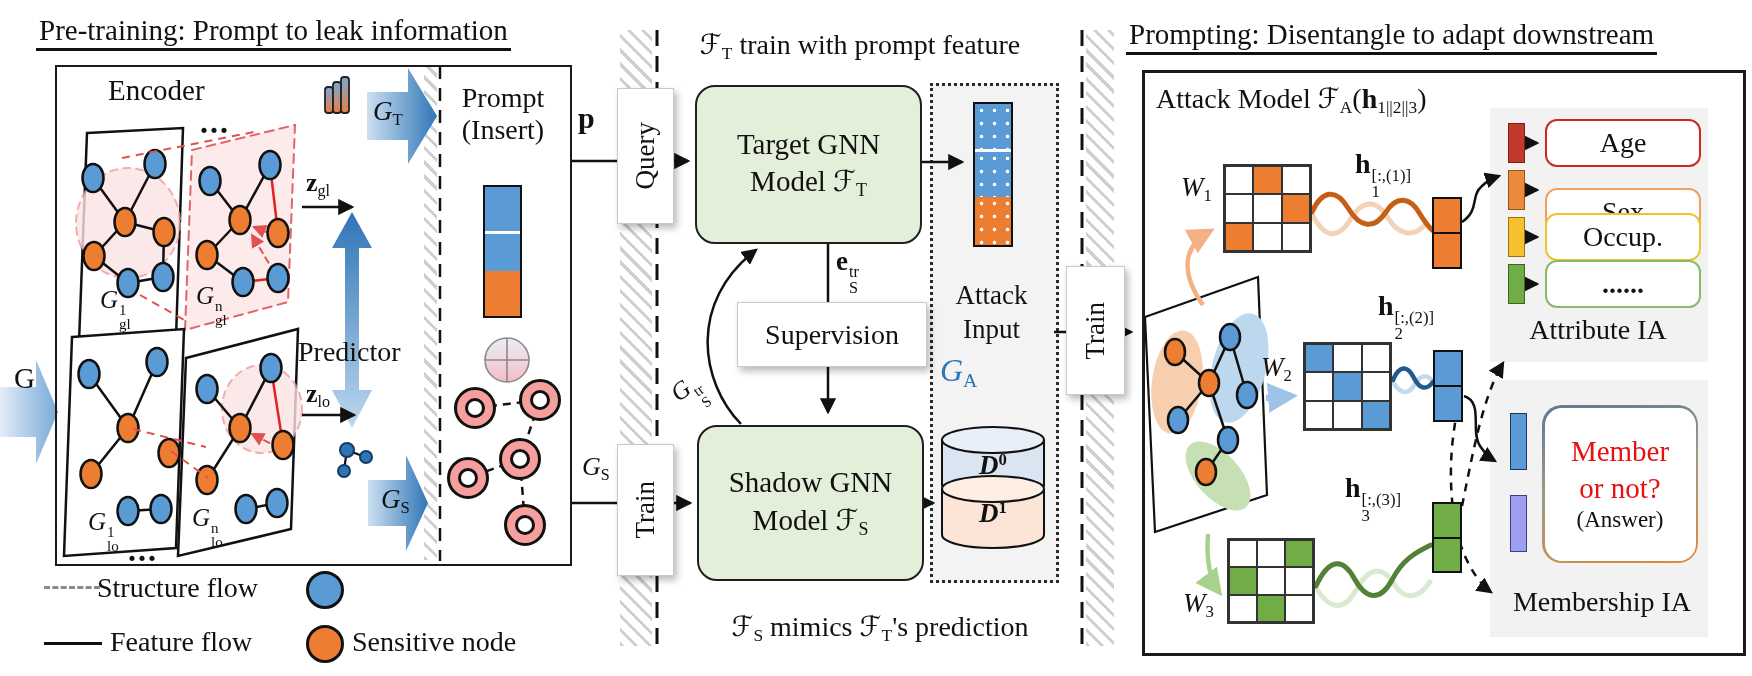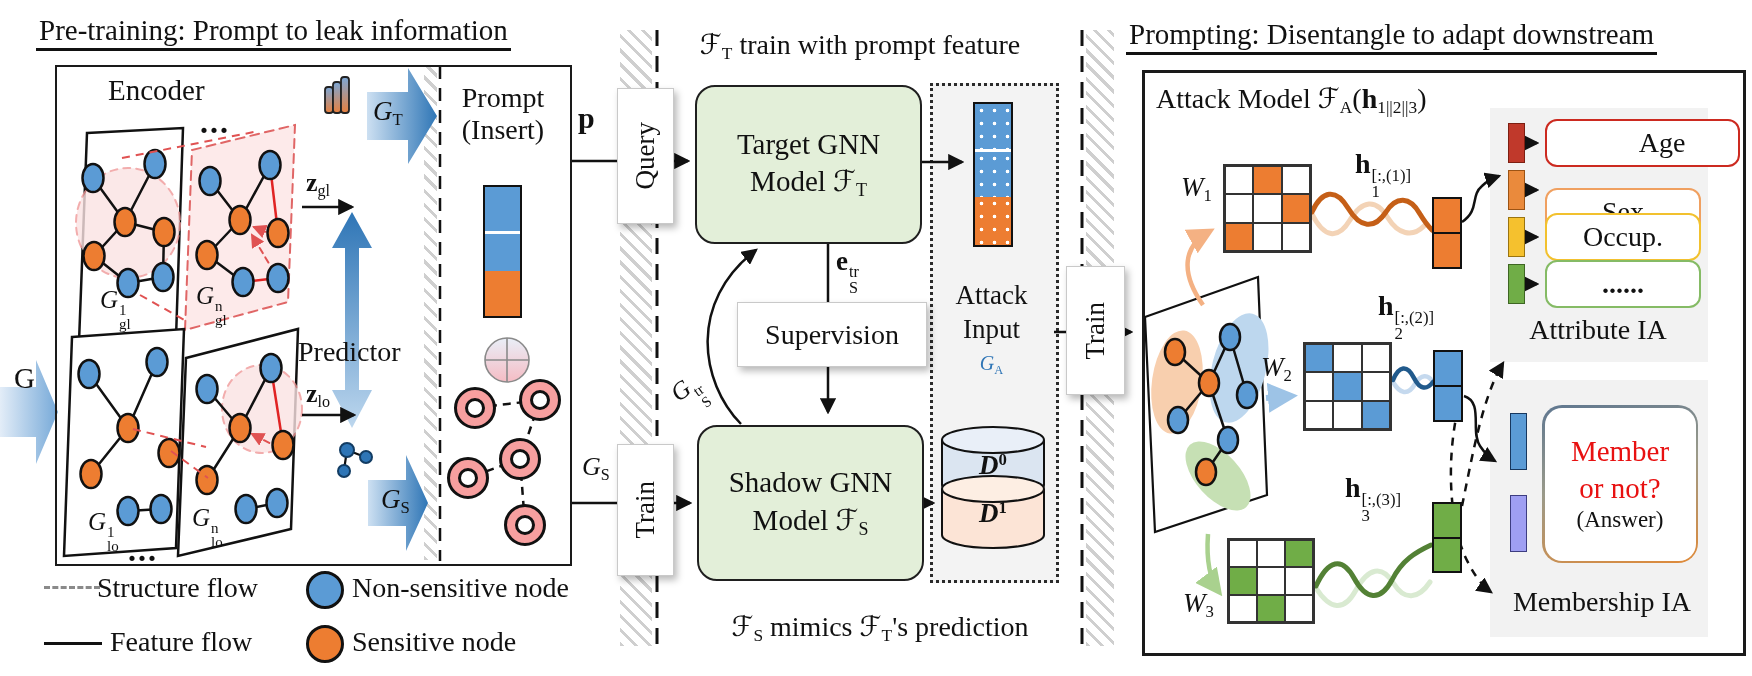--- a/index.html
+++ b/index.html
@@ -321,21 +321,20 @@
     <div style="flex:0 0 3px;background:#fff;"></div>
     <div style="flex:39;background:#5b9bd5;"></div>
     <div style="flex:46;background:#ed7d31;"></div>
   </div>
 
   <div class="abs" style="left:44px;top:586px;width:56px;border-top:3.5px dashed #8a8a8a;z-index:3;"></div>
   <div class="abs" style="left:97px;top:572px;font-size:28px;z-index:3;">Structure flow</div>
   <div class="abs" style="left:44px;top:642px;width:58px;border-top:3px solid #111;z-index:3;"></div>
   <div class="abs" style="left:110px;top:626px;font-size:28px;z-index:3;">Feature flow</div>
   <div class="abs" style="left:306px;top:571px;width:38px;height:38px;border-radius:50%;background:#5b9bd5;border:3px solid #111;box-sizing:border-box;z-index:3;"></div>
-  <div class="abs" style="left:352px;top:572px;font-size:28px;z-index:3;">Non-sensitive node</div>
   <div class="abs" style="left:306px;top:625px;width:38px;height:38px;border-radius:50%;background:#ed7d31;border:3px solid #111;box-sizing:border-box;z-index:3;"></div>
   <div class="abs" style="left:352px;top:626px;font-size:28px;z-index:3;">Sensitive node</div>
 
   <div class="abs mathlabel" style="left:655px;top:28px;width:410px;text-align:center;font-size:28px;z-index:3;"><span class="m-f">ℱ</span><span class="m-sub">T</span><span class="m-t"> train with prompt feature</span></div>
   <div class="abs" style="left:578px;top:101px;font-size:30px;font-weight:700;z-index:3;">p</div>
   <div class="abs whitebox vbox" style="left:617px;top:88px;width:55px;height:134px;z-index:3;">
     <span class="vtext">Query</span>
   </div>
   <div class="abs mathlabel" style="left:582px;top:452px;font-size:26px;z-index:3;"><span class="m-i">G</span><span class="m-sub">S</span></div>
   <div class="abs whitebox vbox" style="left:617px;top:444px;width:55px;height:130px;z-index:3;">
@@ -361,21 +360,21 @@
     <span class="mathlabel"><span class="m-t">Model </span><span class="m-f">ℱ</span><span class="m-sub">S</span></span>
   </div>
   <div class="abs stackbar" style="left:973px;top:102px;width:40px;height:145px;z-index:3;">
     <div class="dots" style="flex:46;background-color:#5b9bd5;"></div>
     <div style="flex:0 0 3px;background:#fff;"></div>
     <div class="dots" style="flex:47;background-color:#5b9bd5;"></div>
     <div class="dots" style="flex:49;background-color:#ed7d31;"></div>
   </div>
   <div class="abs em" style="left:940px;top:280px;width:103px;text-align:center;font-size:27px;z-index:3;">Attack</div>
   <div class="abs em" style="left:940px;top:314px;width:103px;text-align:center;font-size:27px;z-index:3;">Input</div>
-  <div class="abs mathlabel" style="left:940px;top:352px;width:103px;text-align:center;font-size:20px;color:#2e75b6;z-index:3;"><span class="m-i">G</span><span class="m-sub">A</span></div>
+  <div class="abs mathlabel" style="left:940px;top:352px;width:103px;text-align:left;font-size:32px;color:#2e75b6;z-index:3;"><span class="m-i">G</span><span class="m-sub">A</span></div>
   <div class="abs mathlabel" style="left:963px;top:450px;width:60px;text-align:center;font-size:27px;font-weight:700;z-index:3;"><span class="m-i">D</span><span class="m-sup">0</span></div>
   <div class="abs mathlabel" style="left:963px;top:498px;width:60px;text-align:center;font-size:27px;font-weight:700;z-index:3;"><span class="m-i">D</span><span class="m-sup">1</span></div>
   <div class="abs mathlabel" style="left:690px;top:610px;width:380px;text-align:center;font-size:28px;z-index:3;"><span class="m-f">ℱ</span><span class="m-sub">S</span><span class="m-t"> mimics </span><span class="m-f">ℱ</span><span class="m-sub">T</span><span class="m-t">'s prediction</span></div>
   <div class="abs whitebox vbox" style="left:1066px;top:266px;width:57px;height:127px;z-index:3;">
     <span class="vtext">Train</span>
   </div>
 
   <div class="abs panel-title" style="left:1126px;top:18px;z-index:3;">
     <span class="em">Prompting</span><span>: Disentangle to adapt downstream</span>
   </div>
@@ -439,21 +438,21 @@
   <div class="abs mathlabel" style="left:1345px;top:472px;font-size:28px;z-index:3;"><span class="m-b">h</span><span class="m-stack">
         <span>[:,(3)]</span>
         <span>3</span>
       </span></div>
   <div class="abs vec" style="left:1432px;top:502px;width:30px;height:71px;z-index:3;">
     <div style="background:#70ad47;"></div>
       <div style="background:#70ad47;"></div>
   </div>
 
   <div class="abs" style="left:1508px;top:123px;width:17px;height:40px;background:#c0392b;border:1.5px solid #7d1f12;box-sizing:border-box;z-index:3;"></div>
-  <div class="abs attr-box" style="left:1545px;top:119px;width:152px;height:44px;border:2.5px solid #cc2a20;z-index:3;padding-left:39px;">
+  <div class="abs attr-box" style="left:1545px;top:119px;width:152px;height:44px;border:2.5px solid #cc2a20;z-index:3;">
     <span>Age</span>
   </div>
   <div class="abs" style="left:1508px;top:170px;width:17px;height:40px;background:#ea8a3c;border:1.5px solid #9c5314;box-sizing:border-box;z-index:3;"></div>
   <div class="abs attr-box" style="left:1545px;top:166px;width:152px;height:44px;border:2.5px solid #f0a060;z-index:3;margin-top:22px;">
     <span>Sex</span>
   </div>
   <div class="abs" style="left:1508px;top:217px;width:17px;height:40px;background:#f5c12e;border:1.5px solid #9a7410;box-sizing:border-box;z-index:3;"></div>
   <div class="abs attr-box" style="left:1545px;top:213px;width:152px;height:44px;border:2.5px solid #f2c12e;z-index:3;">
     <span>Occup.</span>
   </div>

